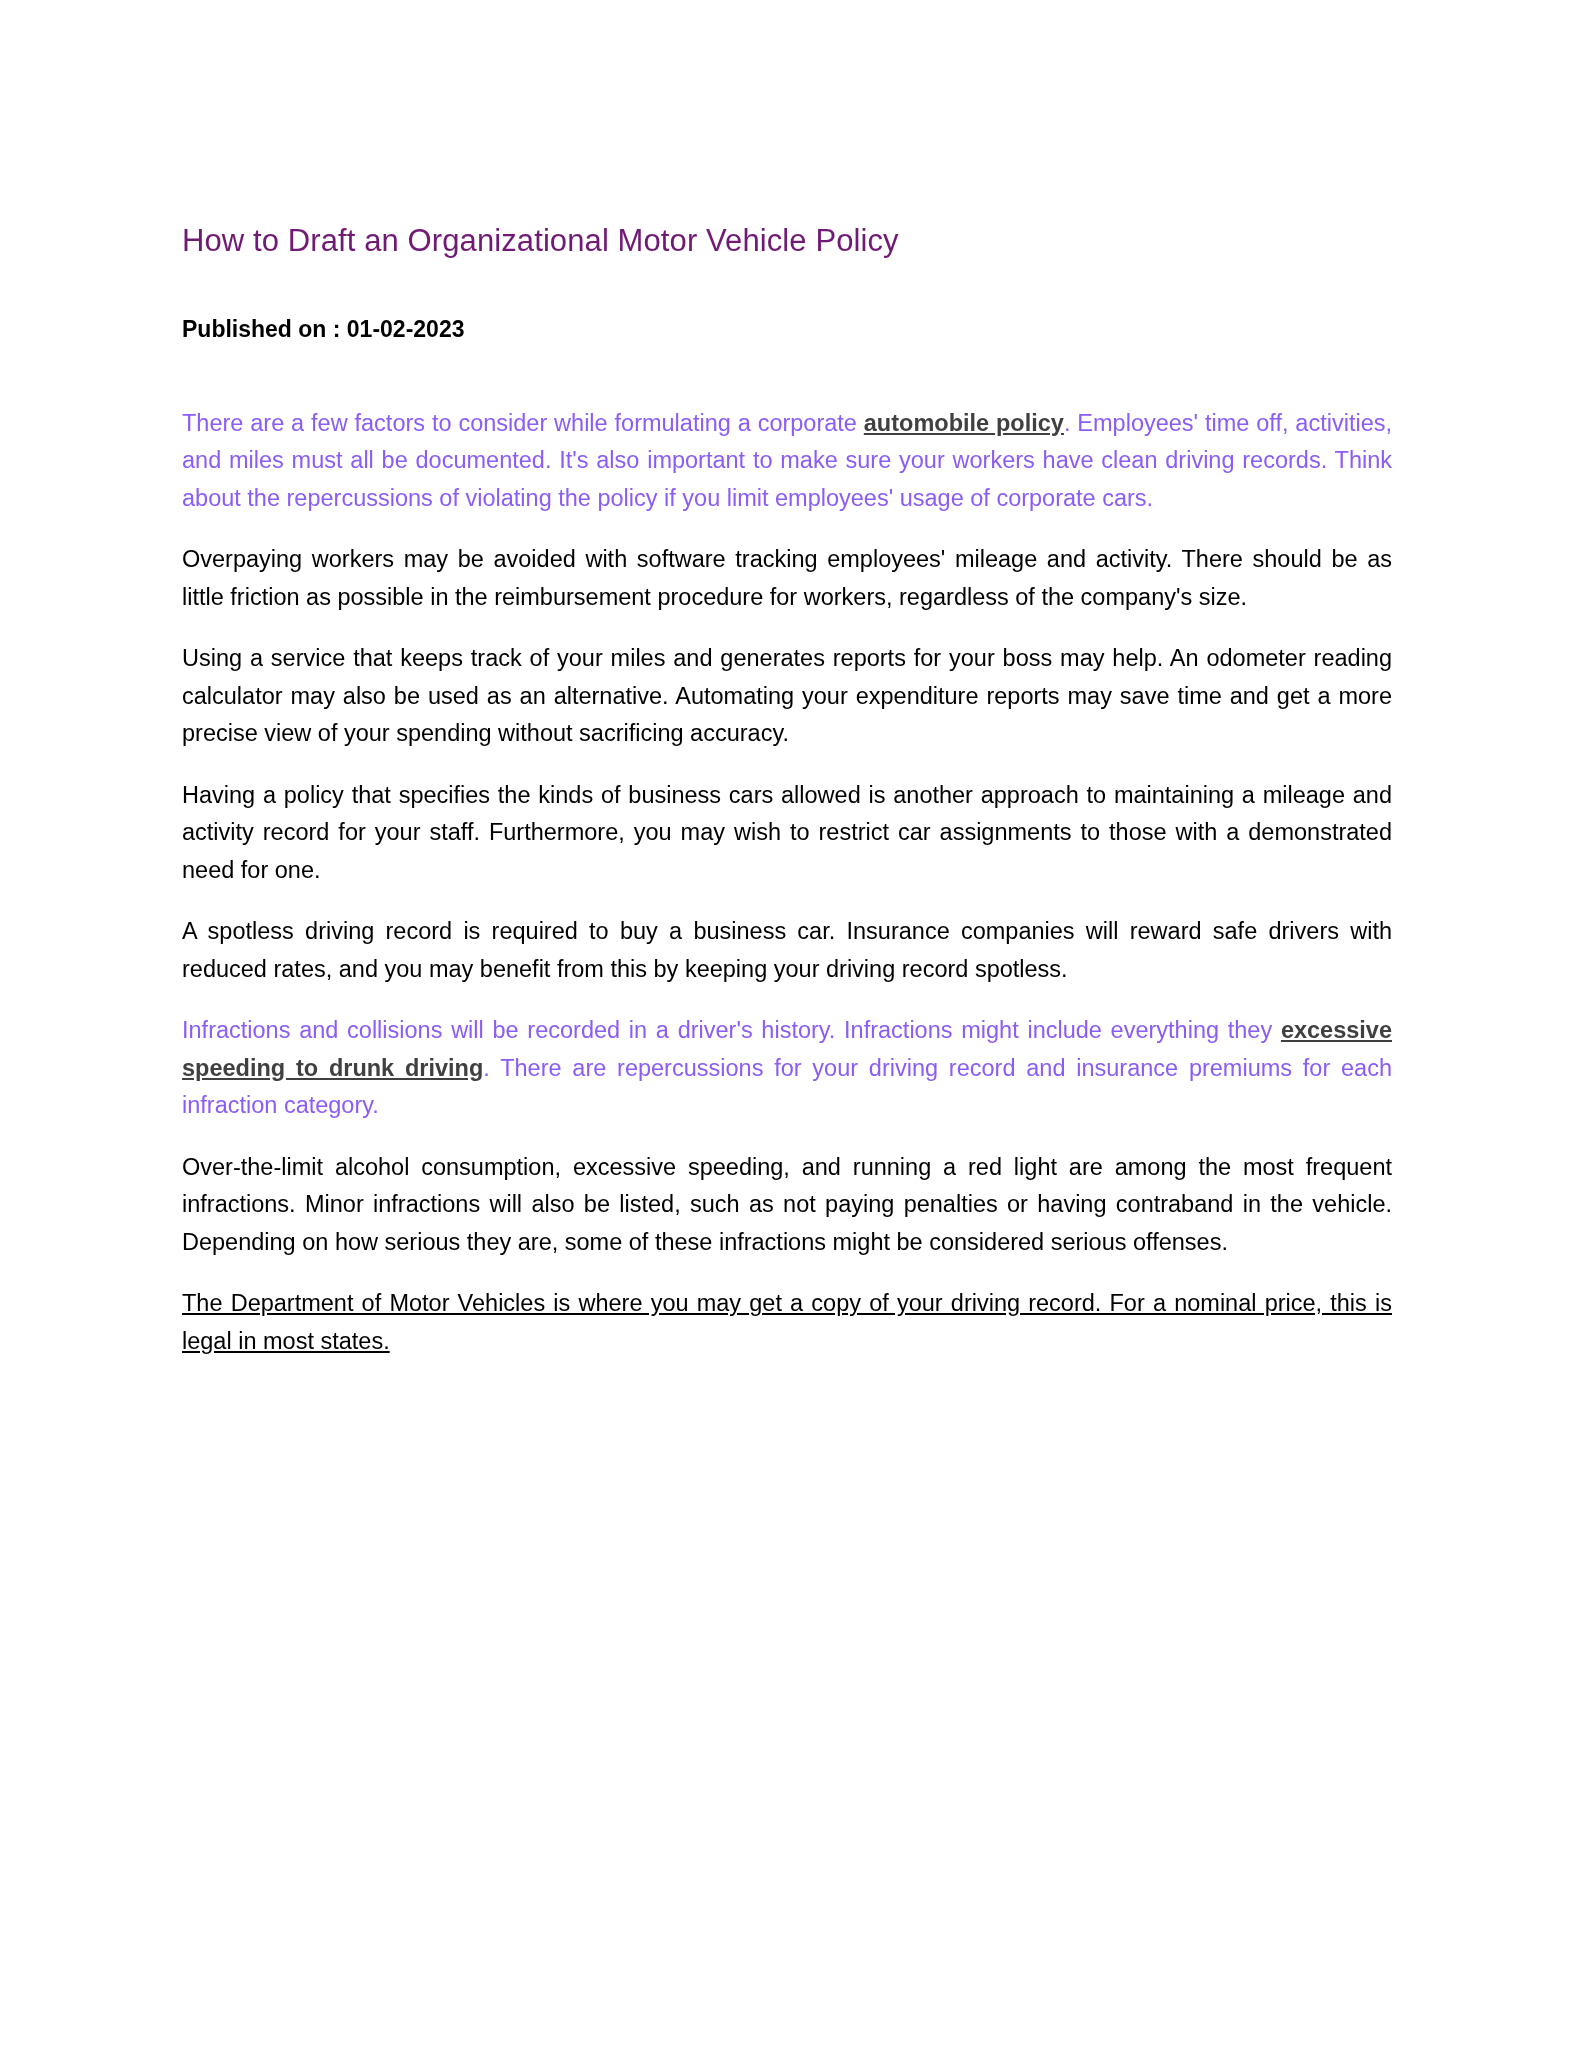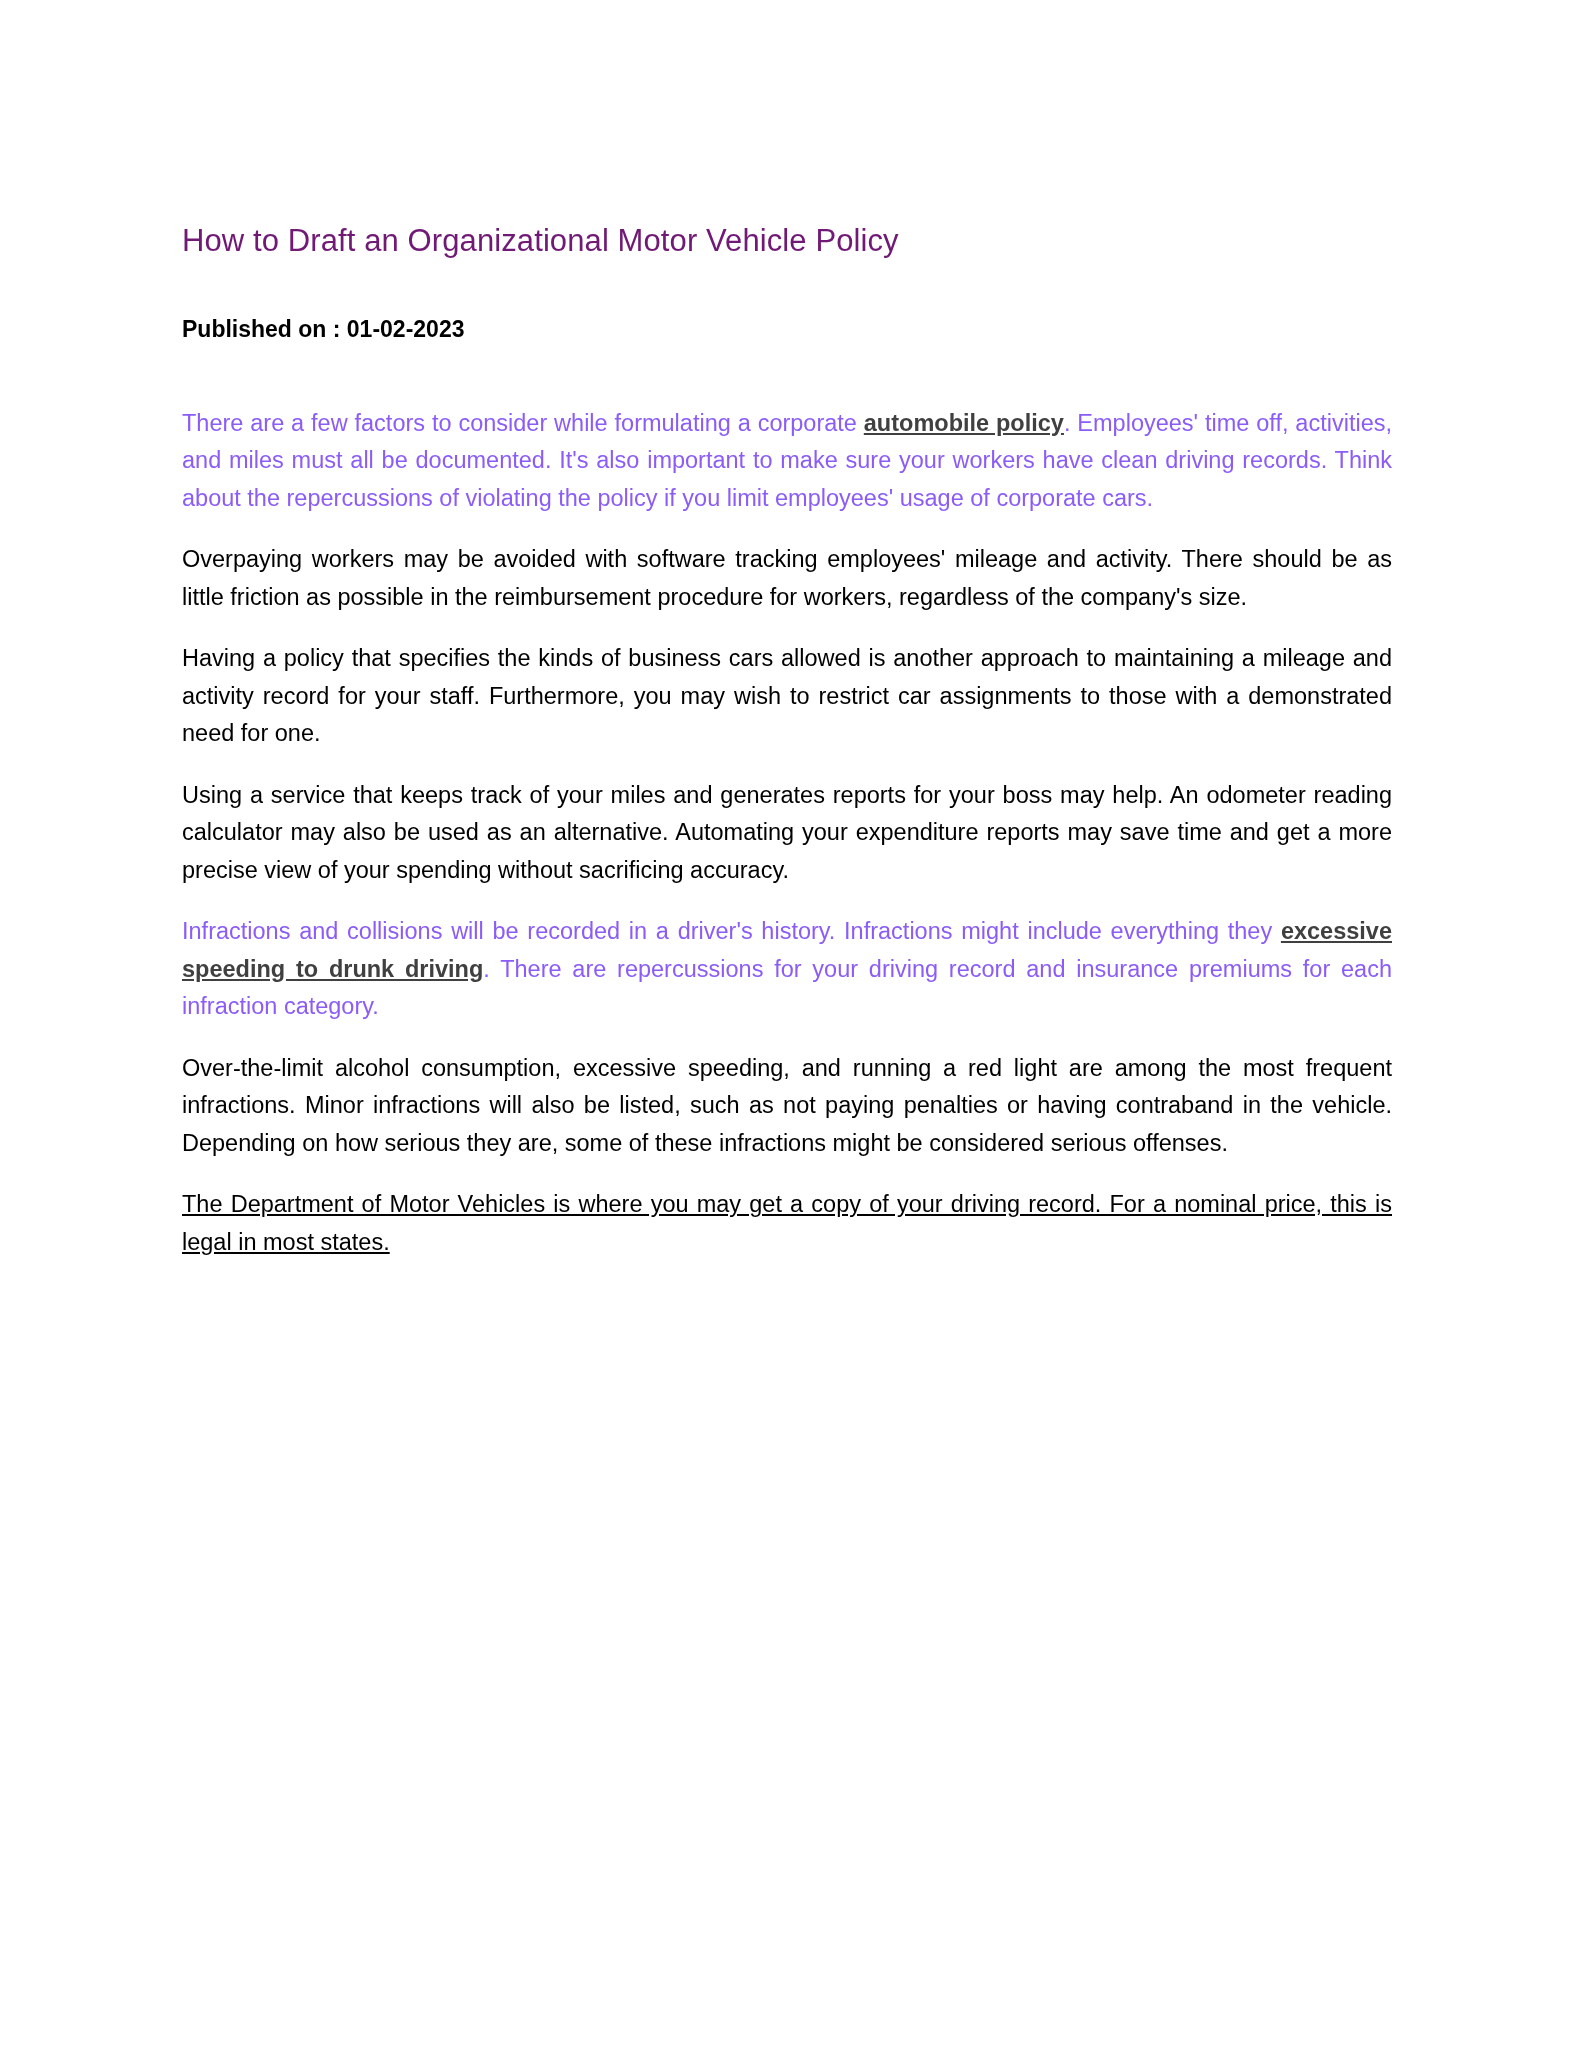--- a/index.html
+++ b/index.html
@@ -85,24 +85,25 @@
 
     <div class="body-block">
 
       <p class="para">
         <span class="lead">There are a few factors to consider while formulating a corporate </span><a class="doclink" href="#">automobile policy</a><span class="tail">. Employees' time off, activities, and miles must all be documented. It's also important to make sure your workers have clean driving records. Think about the repercussions of violating the policy if you limit employees' usage of corporate cars.</span>
       </p>
 
 
       <p class="para">Overpaying workers may be avoided with software tracking employees' mileage and activity. There should be as little friction as possible in the reimbursement procedure for workers, regardless of the company's size.</p>
 
+      <p class="para">Using a service that keeps track of your miles and generates reports for your boss may help. An odometer reading calculator may also be used as an alternative. Automating your expenditure reports may save time and get a more precise view of your spending without sacrificing accuracy.</p>
+
       <p class="para">Having a policy that specifies the kinds of business cars allowed is another approach to maintaining a mileage and activity record for your staff. Furthermore, you may wish to restrict car assignments to those with a demonstrated need for one.</p>
 
-      <p class="para">Using a service that keeps track of your miles and generates reports for your boss may help. An odometer reading calculator may also be used as an alternative. Automating your expenditure reports may save time and get a more precise view of your spending without sacrificing accuracy.</p>
-
+      <p class="para">A spotless driving record is required to buy a business car. Insurance companies will reward safe drivers with reduced rates, and you may benefit from this by keeping your driving record spotless.</p>
 
       <p class="para">
         <span class="lead">Infractions and collisions will be recorded in a driver's history. Infractions might include everything they </span><a class="doclink" href="#">excessive speeding to drunk driving</a><span class="tail">. There are repercussions for your driving record and insurance premiums for each infraction category.</span>
       </p>
 
       <p class="para">Over-the-limit alcohol consumption, excessive speeding, and running a red light are among the most frequent infractions. Minor infractions will also be listed, such as not paying penalties or having contraband in the vehicle. Depending on how serious they are, some of these infractions might be considered serious offenses.</p>
 
       <p class="para">The Department of Motor Vehicles is where you may get a copy of your driving record. For a nominal price, this is legal in most states.</p>
 
     </div>

